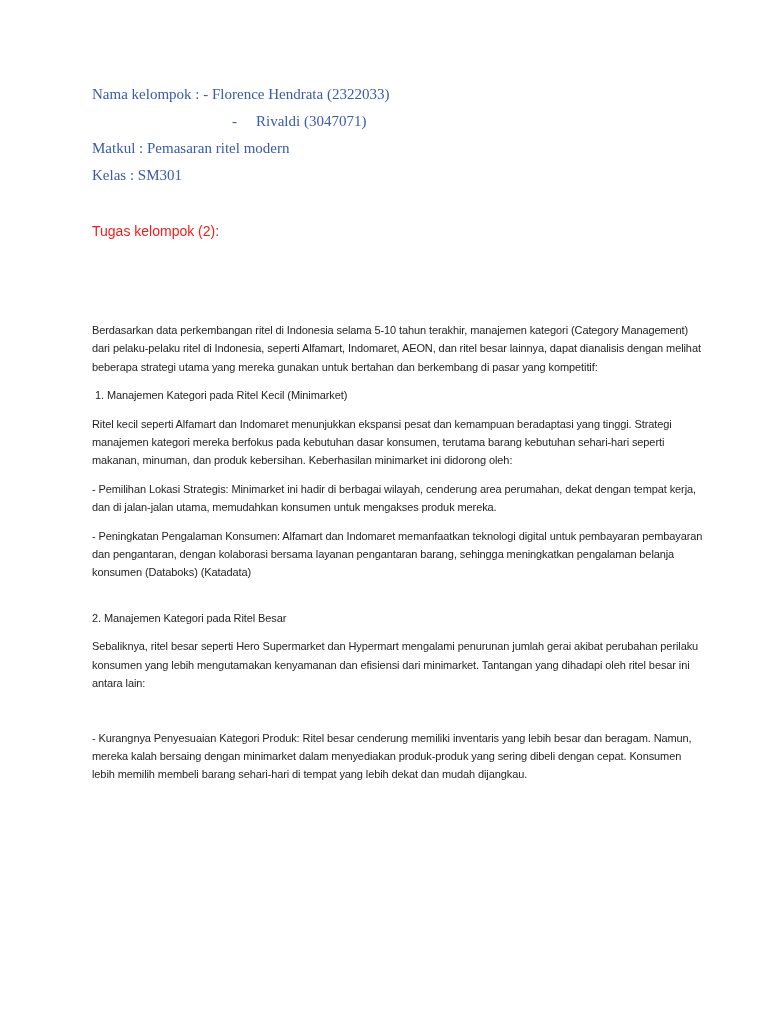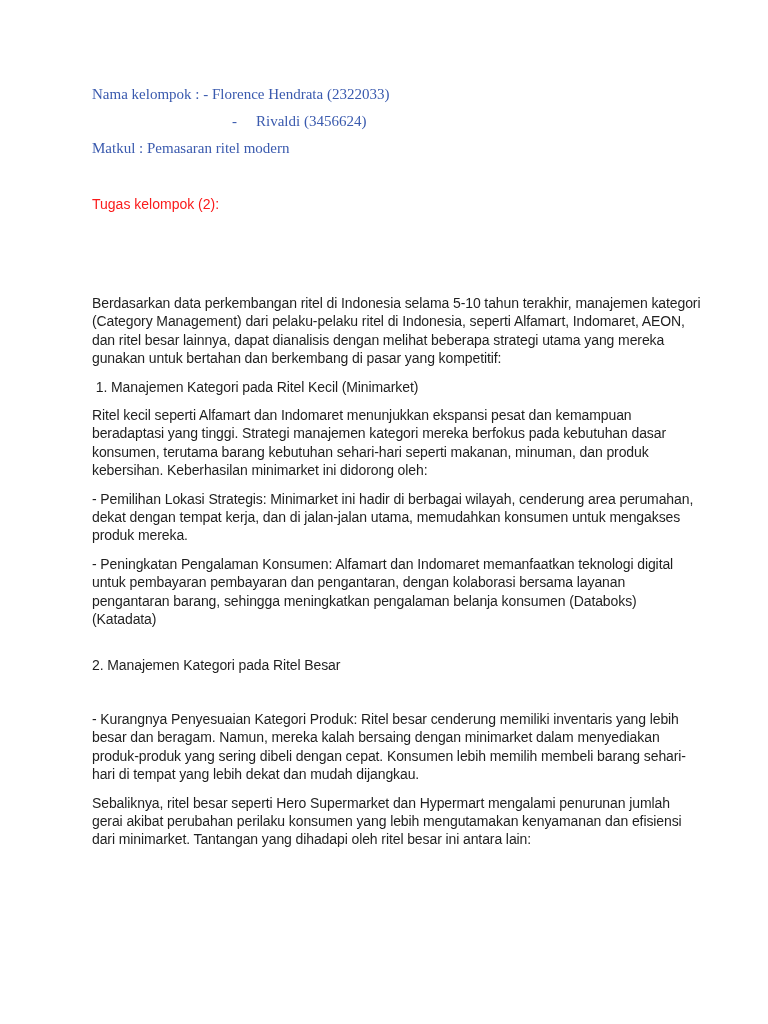--- a/index.html
+++ b/index.html
@@ -35,53 +35,54 @@
     font-family: "Liberation Sans", sans-serif;
     color: #fa1a1a;
     font-size: 14px;
     line-height: 18px;
     margin: 38px 0 0 0;
   }
   
   .body {
     font-family: "Liberation Sans", sans-serif;
     color: #1f1f1f;
-    font-size: 14px;
+    font-size: 11px;
     letter-spacing: -0.1px;
     line-height: 18.4px;
     margin: 0 0 10px 0;
     white-space: pre-wrap;
   }
   .mt-xl { margin-top: 81px; }
   .mt-lg { margin-top: 27px; }
   .mt-md { margin-top: 36px; }
 </style>
 </head>
 <body>
 
 <div class="page">
 
   <div>
     <p class="hline">Nama kelompok : - Florence Hendrata (2322033)</p>
-    <p class="hline"><span class="dash">-</span><span>Rivaldi (3456624)</span></p>
+    <p class="hline"><span class="dash">-</span><span>Rivaldi (3047071)</span></p>
     <p class="hline">Matkul : Pemasaran ritel modern</p>
+    <p class="hline">Kelas : SM301</p>
   </div>
 
   <p class="task">Tugas kelompok (2):</p>
 
   <p class="body mt-xl">Berdasarkan data perkembangan ritel di Indonesia selama 5-10 tahun terakhir, manajemen kategori (Category Management) dari pelaku-pelaku ritel di Indonesia, seperti Alfamart, Indomaret, AEON, dan ritel besar lainnya, dapat dianalisis dengan melihat beberapa strategi utama yang mereka gunakan untuk bertahan dan berkembang di pasar yang kompetitif:</p>
 
   <p class="body"> 1. Manajemen Kategori pada Ritel Kecil (Minimarket)</p>
 
   <p class="body">Ritel kecil seperti Alfamart dan Indomaret menunjukkan ekspansi pesat dan kemampuan beradaptasi yang tinggi. Strategi manajemen kategori mereka berfokus pada kebutuhan dasar konsumen, terutama barang kebutuhan sehari-hari seperti makanan, minuman, dan produk kebersihan. Keberhasilan minimarket ini didorong oleh:</p>
 
   <p class="body">- Pemilihan Lokasi Strategis: Minimarket ini hadir di berbagai wilayah, cenderung area perumahan, dekat dengan tempat kerja, dan di jalan-jalan utama, memudahkan konsumen untuk mengakses produk mereka.</p>
 
 
   <p class="body">- Peningkatan Pengalaman Konsumen: Alfamart dan Indomaret memanfaatkan teknologi digital untuk pembayaran pembayaran dan pengantaran, dengan kolaborasi bersama layanan pengantaran barang, sehingga meningkatkan pengalaman belanja konsumen (Databoks) (Katadata)</p>
 
   <p class="body mt-lg">2. Manajemen Kategori pada Ritel Besar</p>
 
+  <p class="body">Sebaliknya, ritel besar seperti Hero Supermarket dan Hypermart mengalami penurunan jumlah gerai akibat perubahan perilaku konsumen yang lebih mengutamakan kenyamanan dan efisiensi dari minimarket. Tantangan yang dihadapi oleh ritel besar ini antara lain:</p>
+
   <p class="body mt-md">- Kurangnya Penyesuaian Kategori Produk: Ritel besar cenderung memiliki inventaris yang lebih besar dan beragam. Namun, mereka kalah bersaing dengan minimarket dalam menyediakan produk-produk yang sering dibeli dengan cepat. Konsumen lebih memilih membeli barang sehari-hari di tempat yang lebih dekat dan mudah dijangkau.</p>
-
-  <p class="body">Sebaliknya, ritel besar seperti Hero Supermarket dan Hypermart mengalami penurunan jumlah gerai akibat perubahan perilaku konsumen yang lebih mengutamakan kenyamanan dan efisiensi dari minimarket. Tantangan yang dihadapi oleh ritel besar ini antara lain:</p>
 
 </div>
 
 </body></html>

